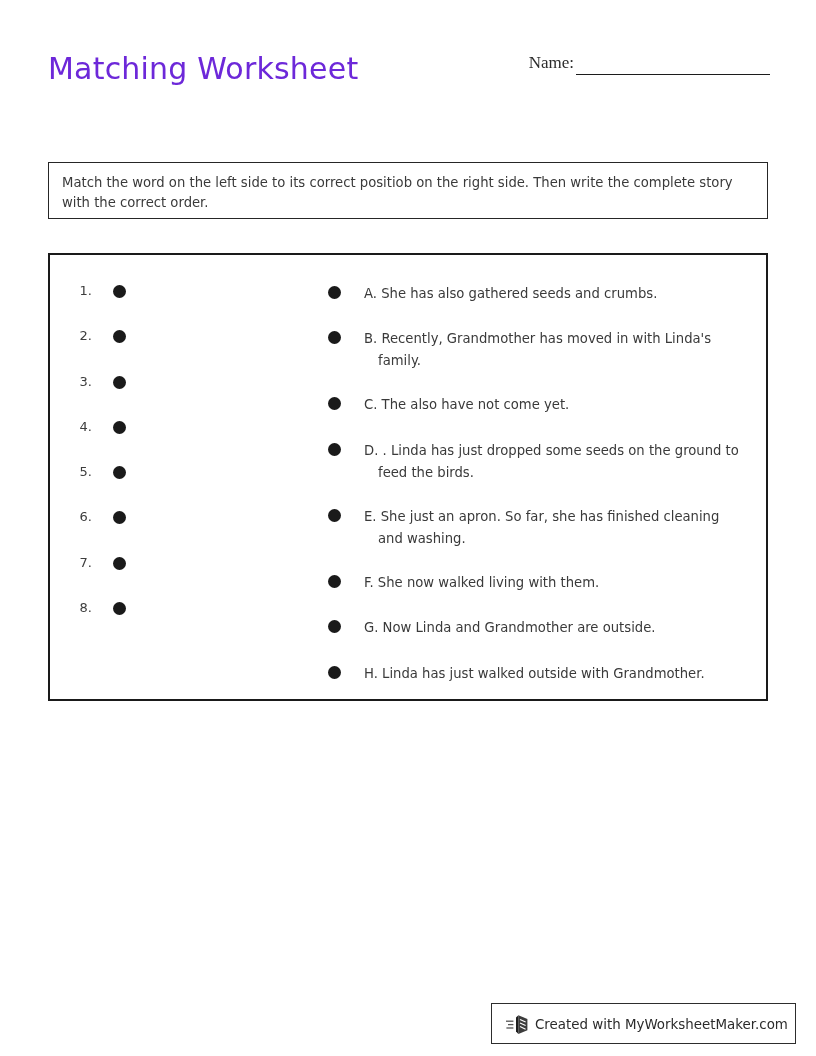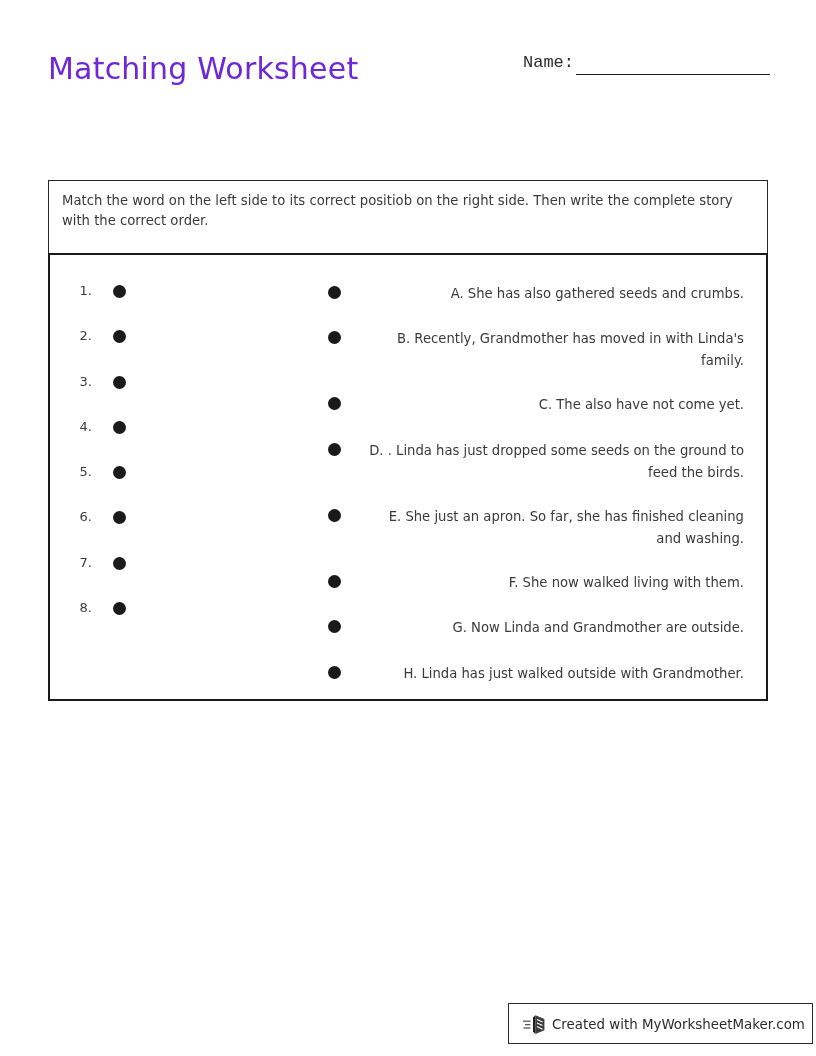--- a/index.html
+++ b/index.html
@@ -38,45 +38,45 @@
 
   .field-row {
     position: relative;
     height: 38px;
   }
 
   .field-label {
     position: absolute;
     right: 196px;
     top: 3px;
-    font-family: Liberation Mono, monospace;
+    font-family: Liberation Serif, serif;
     font-size: 17px;
     color: #2b2b2b;
     white-space: nowrap;
   }
 
   .field-line {
     position: absolute;
     left: 76px;
     right: 0px;
     top: 24px;
     border-bottom: 1.6px solid #1c1c1c;
     height: 0;
   }
 
   
   #instruction-box {
     position: absolute;
     left: 48px;
-    top: 180px;
+    top: 162px;
     width: 720px;
     min-height: 56px;
     border: 1.3px solid #262626;
     background: #ffffff;
-    padding: 10px 14px 28px 13px;
+    padding: 10px 14px 6px 13px;
   }
 
   #instruction-text {
     font-size: 13.2px;
     line-height: 19.5px;
     color: #3a3a3a;
   }
 
   
   #matching-box {
@@ -152,33 +152,31 @@
   .right-text {
     position: absolute;
     left: 42px;
     right: 14px;
     top: 0;
     font-size: 13.2px;
     line-height: 22px;
     color: #3a3a3a;
     padding-left: 14px;
     text-indent: -14px;
-    text-align: right;
   }
 
   
   #footer-badge {
     position: absolute;
     left: 491px;
     top: 1003px;
     width: 305px;
     height: 41px;
     border: 1.2px solid #2d2d2d;
     background: #ffffff;
-    margin-left: 17px;
   }
 
   #footer-logo {
     position: absolute;
     left: 13px;
     top: 10px;
     width: 26px;
     height: 21px;
   }
 

